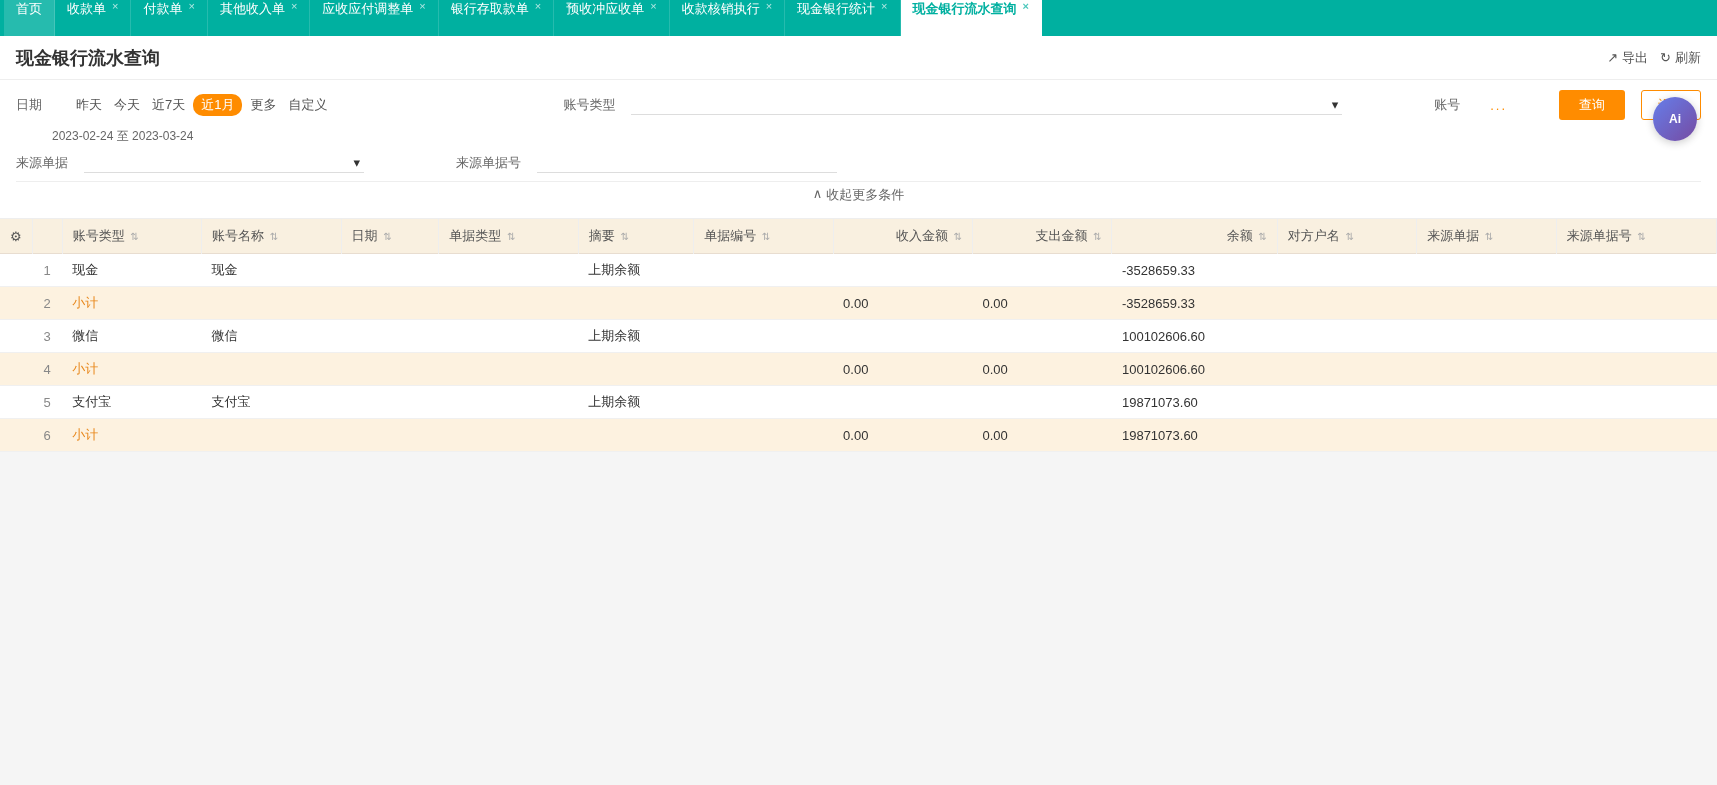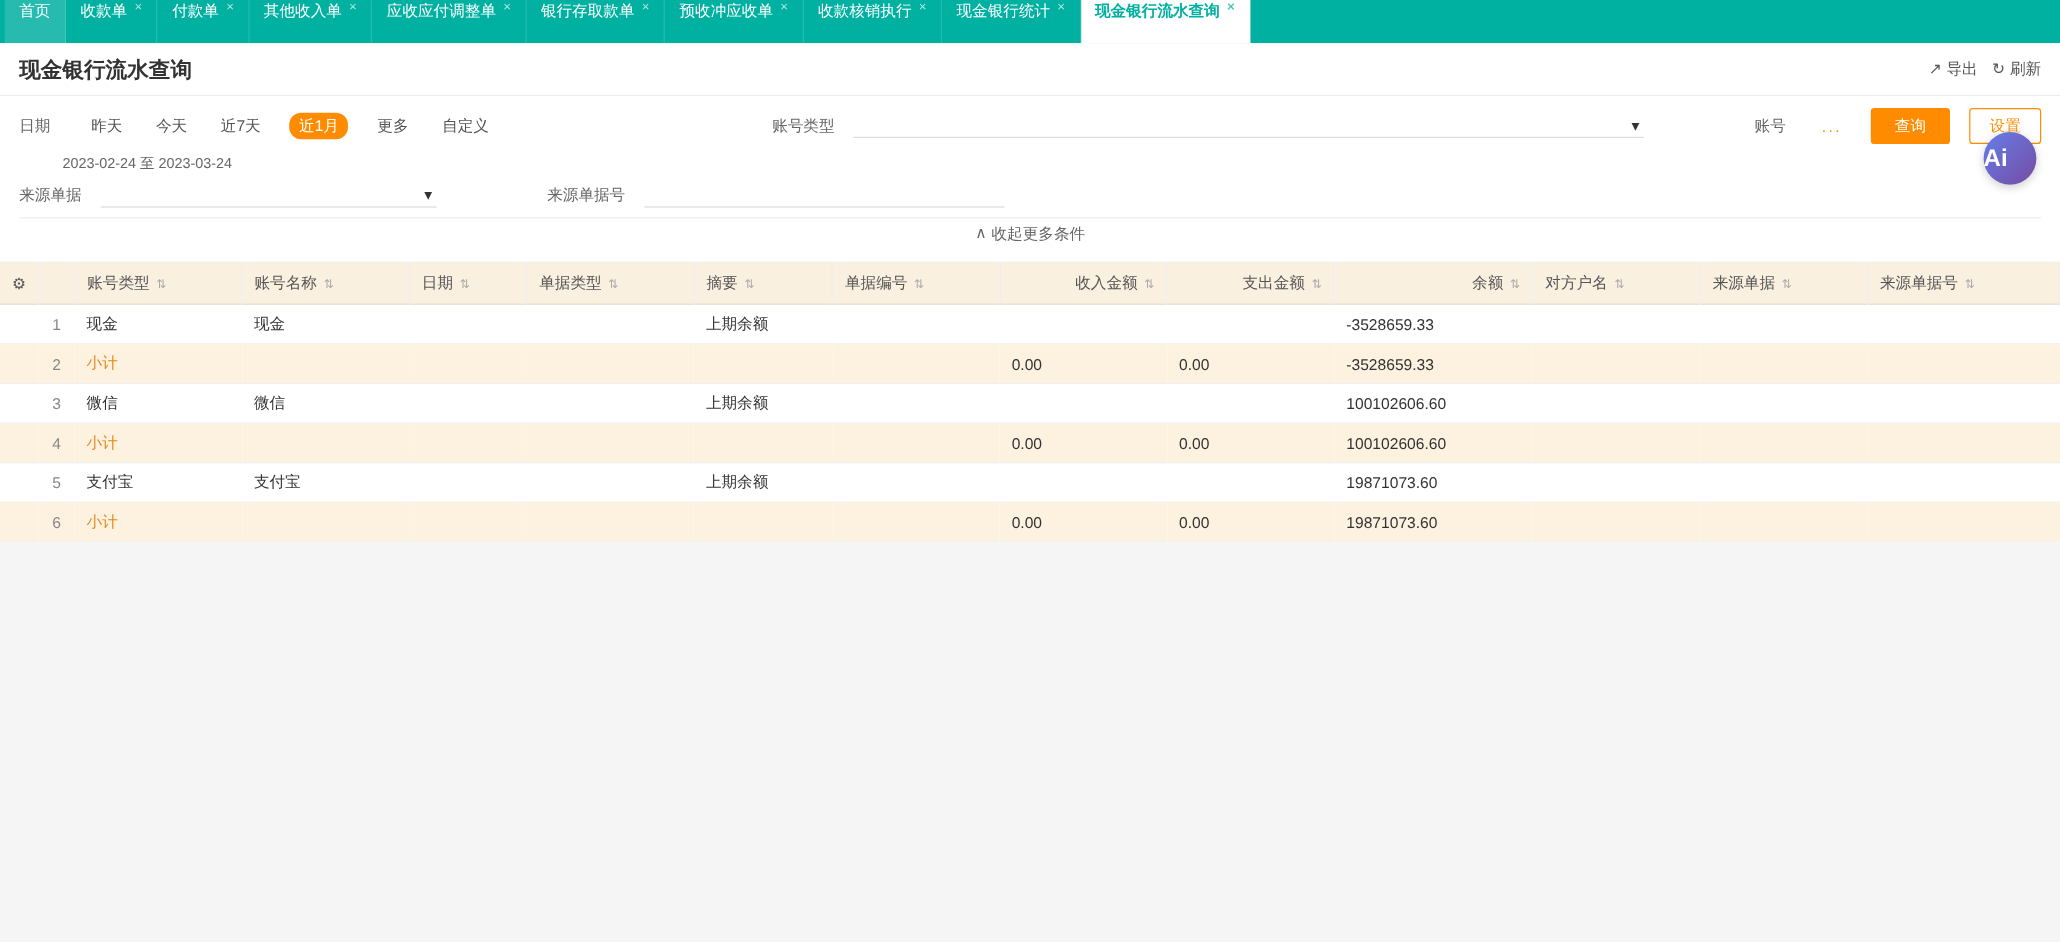--- a/index.html
+++ b/index.html
@@ -84,21 +84,21 @@
     }
     .filter-label {
       color: #666;
       font-size: 13px;
       white-space: nowrap;
       min-width: 40px;
     }
     .date-shortcuts {
       display: flex;
       align-items: center;
-      gap: 20px;
+      gap: 4px;
     }
     .date-btn {
       font-size: 13px;
       color: #555;
       cursor: pointer;
       padding: 2px 4px;
       border-radius: 2px;
       background: none;
       border: none;
     }
@@ -139,20 +139,21 @@
       margin-right: 8px;
     }
     .query-btn {
       background: #ff8c00;
       color: #fff;
       border: none;
       padding: 6px 20px;
       border-radius: 3px;
       font-size: 13px;
       cursor: pointer;
+      margin-left: 28px;
     }
     .settings-btn {
       background: #fff;
       color: #ff8c00;
       border: 1px solid #ff8c00;
       padding: 5px 16px;
       border-radius: 3px;
       font-size: 13px;
       cursor: pointer;
     }
@@ -220,30 +221,30 @@
       color: #e8871a;
     }
     .gear-icon-cell {
       width: 30px;
       text-align: center;
     }
 
     .ai-badge {
       position: fixed;
       right: 20px;
-      top: 110px;
+      top: 97px;
       background: linear-gradient(135deg, #667eea 0%, #764ba2 100%);
       color: #fff;
       border-radius: 50%;
       width: 44px;
       height: 44px;
       display: flex;
       align-items: center;
-      justify-content: flex-start;
-      font-size: 20px;
+      justify-content: center;
+      font-size: 12px;
       font-weight: bold;
       cursor: pointer;
       box-shadow: 0 2px 8px rgba(0,0,0,0.2);
     }
   </style>
 </head>
 <body>
 
 <nav class="top-nav">
   <div class="nav-tab home">

